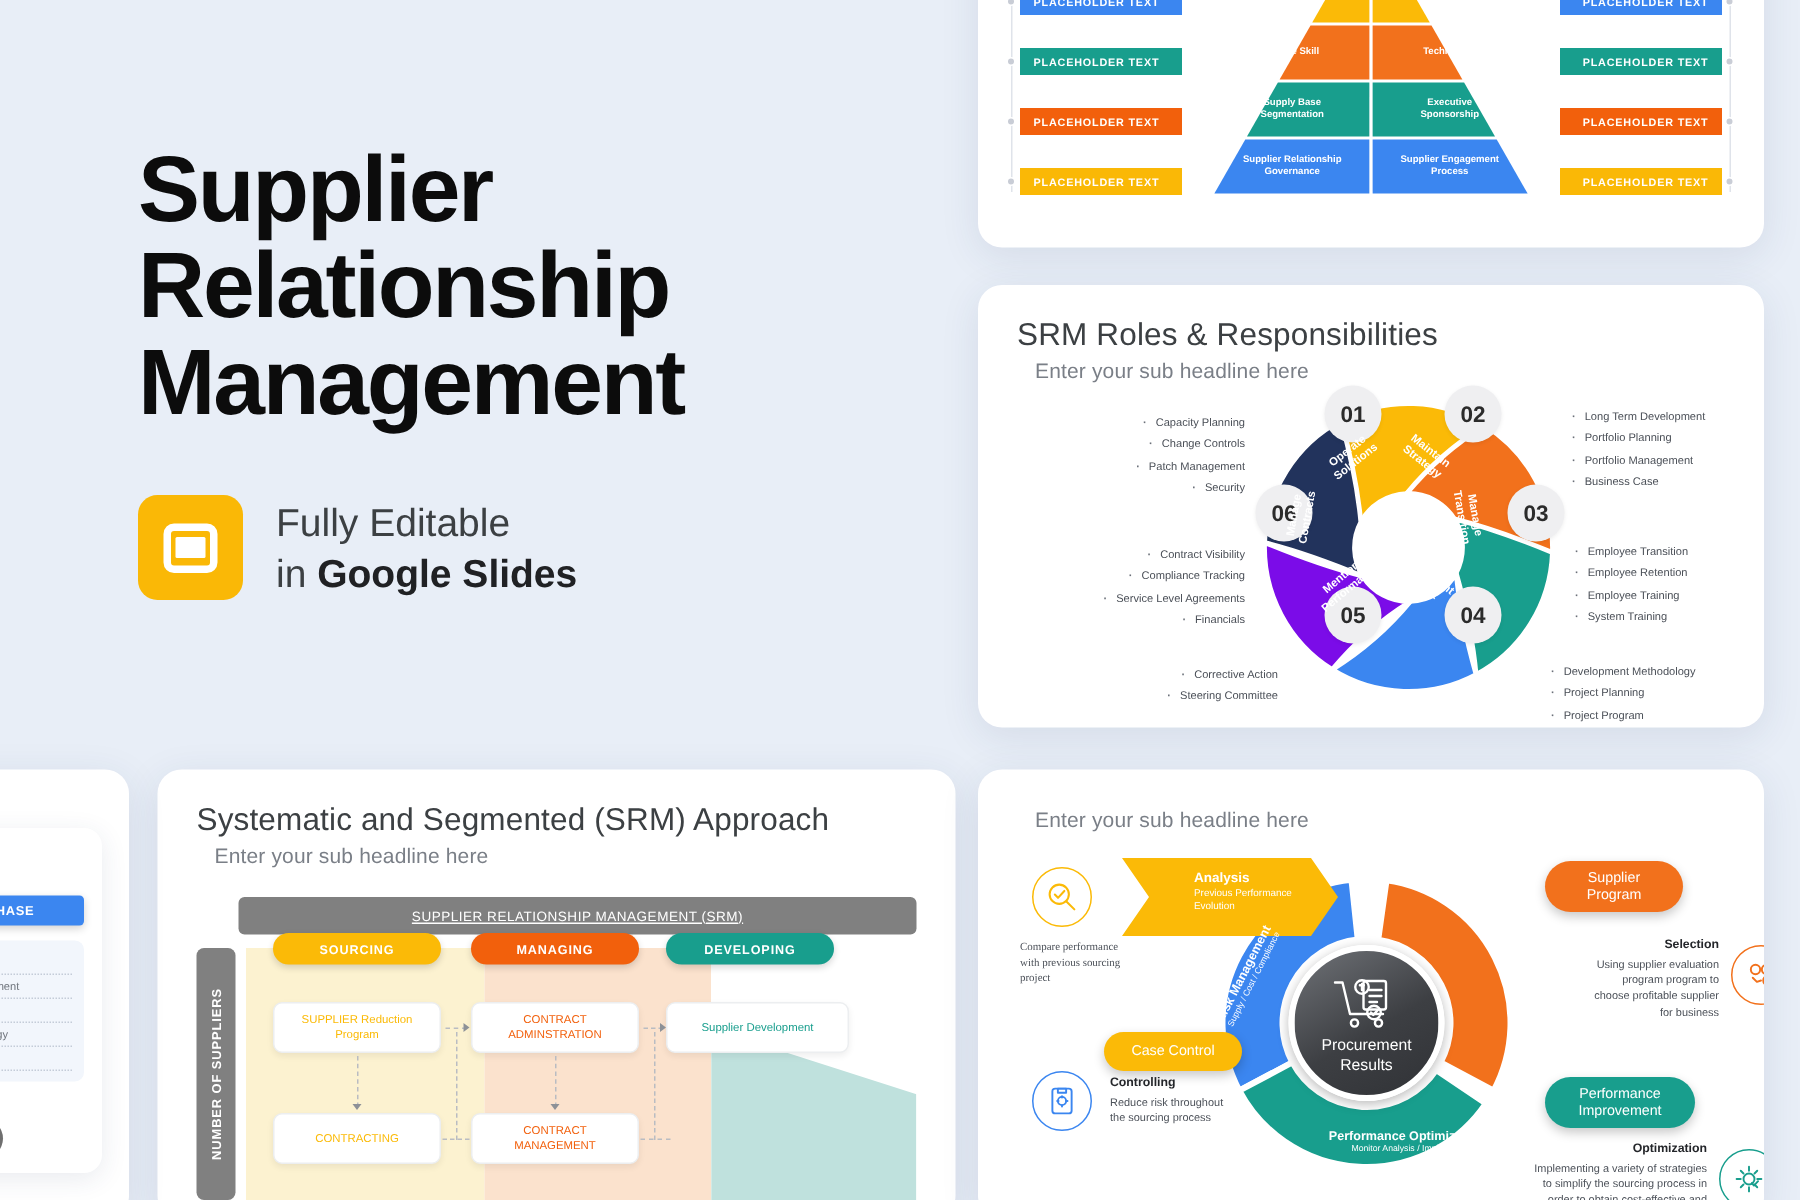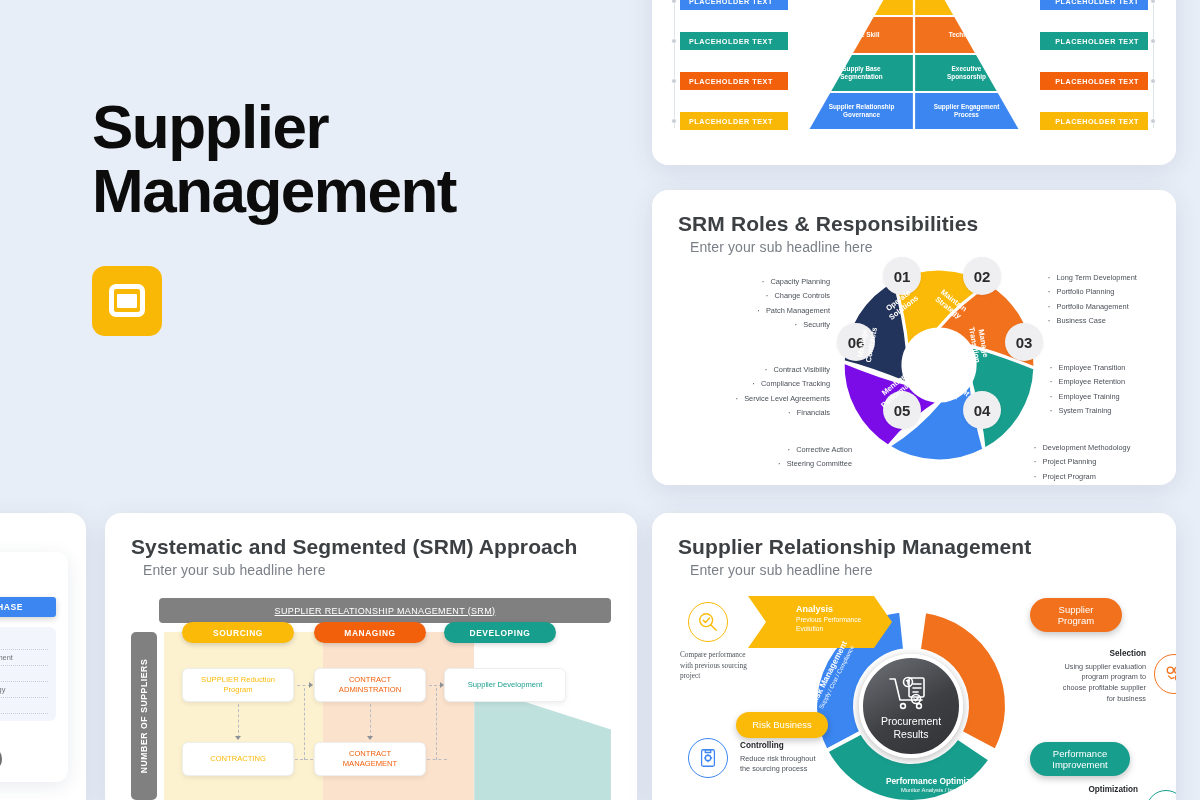--- a/index.html
+++ b/index.html
@@ -38,21 +38,21 @@
 
   
   .card {
     position: absolute;
     background: #fff;
     border-radius: 16px;
     box-shadow: 0 6px 26px rgba(40,60,100,0.10);
     overflow: hidden;
   }
   .slide-title {
-    font-size: 21px; color: #3c4043; font-weight: 700; letter-spacing: .1px;
+    font-size: 21px; color: #3c4043; font-weight: 400; letter-spacing: .1px;
   }
   .slide-sub { font-size: 14px; color: #7a7f87; margin-top: 3px; letter-spacing: .1px; padding-left: 12px; }
 
   
   #card-pyramid { left: 652px; top: -130px; width: 524px; height: 295px; }
   .pyr-wrap { position: absolute; left: 0; top: 0; width: 524px; height: 295px; }
   .rail { position: absolute; top: 118px; width: 1px; height: 140px; background: #dfe3ea; }
   .rail.left { left: 22px; } .rail.right { left: 501px; }
   .rail-dot {
     position: absolute; width: 6px; height: 6px; border-radius: 50%;
@@ -196,27 +196,32 @@
   }
 </style>
 </head>
 <body>
 
 <div class="stage">
 
   <div class="hero">
     <h1 class="hero-title">
       <div>Supplier</div>
+      <div>Relationship</div>
       <div>Management</div>
     </h1>
     <div class="hero-sub">
       <div class="gs-icon">
         <div class="outer">
           <div class="inner"></div>
         </div>
+      </div>
+      <div class="hero-sub-text">
+        <div>Fully Editable</div>
+        <div><span>in </span><b>Google Slides</b></div>
       </div>
     </div>
   </div>
 
   <div class="card" id="card-pyramid">
     <div class="pyr-wrap">
       <div class="rail left"></div>
       <div class="rail right"></div>
       <div id="pyr-left">
           <div class="ph l" style="top: 122px; background: rgb(59, 134, 240);">PLACEHOLDER TEXT</div>
@@ -363,21 +368,20 @@
             <div class="dline h" style="left: 131px; top: 127px; width: 18px;"></div>
             <div class="dline v" style="left: 140px; top: 56px; height: 72px;"></div>
             <div class="dline h" style="left: 263px; top: 127px; width: 20px;"></div>
             <div class="dline v" style="left: 272px; top: 56px; height: 72px;"></div>
           </div>
       </div>
     </div>
   </div>
 
   <div class="card" id="card-cycle">
-    <div class="slide-title">Supplier Relationship Management</div>
     <div class="slide-sub">Enter your sub headline here</div>
     <div class="cycle-body">
       <div id="cycle-svg">
           <svg width="472" height="238" viewBox="0 0 472 238" style="position:absolute;left:0;top:0">
             <path d="M148.23703108554304 163.06927002744553 A96 96 0 0 1 222.96526752630527 22.525898044645757 L227.1464060570114 62.30677385937669 A56 56 0 0 0 183.55493479990008 144.29040751600988 Z" fill="#3B86F0" stroke="#fff" stroke-width="4"></path>
             <path d="M246.3606176921663 22.934265400809252 A96 96 0 0 1 317.762968914457 163.06927002744553 L282.4450652000999 144.29040751600988 A56 56 0 0 0 240.79369365376368 62.544988150472065 Z" fill="#F2711C" stroke="#fff" stroke-width="4"></path>
             <path d="M312.587606965284 171.6825187331917 A96 96 0 0 1 148.23703108554304 163.06927002744555 L183.5549347999001 144.2904075160099 A56 56 0 0 0 279.42610406308233 149.31480259436182 Z" fill="#189E8D" stroke="#fff" stroke-width="4"></path>
             <g>
               <path d="M70 8 L196 8 L214 34 L196 60 L70 60 L88 34 Z" fill="#FBBA07"></path>
             </g>
@@ -419,21 +423,21 @@
           <div class="cap-icon" style="left: 10px; top: 14px; color: rgb(251, 186, 7);">
             <svg width="22" height="22" viewBox="0 0 24 24" fill="none" stroke="#FBBA07" stroke-width="1.5" stroke-linecap="round" stroke-linejoin="round">
               <circle cx="10" cy="10" r="7"></circle>
               <path d="M6.8 10.2l2.3 2.4 4.6-5"></path>
               <path d="M15.2 15.2L21 21"></path>
             </svg>
           </div>
           <div class="sidecap" style="left: 2px; top: 62px; width: 96px; white-space: pre-line; font-family: Liberation Serif, serif;">Compare performance
 with previous sourcing
 project</div>
-          <div style="position: absolute; left: 58px; top: 124px; width: 92px; height: 26px; border-radius: 13px; background: rgb(251, 186, 7); color: rgb(255, 255, 255); display: flex; align-items: center; justify-content: center; text-align: center; font-size: 9.5px; line-height: 1.2; box-shadow: rgba(0, 0, 0, 0.22) 0px 3px 7px; white-space: pre-line;">Risk Business</div>
+          <div style="position: absolute; left: 58px; top: 124px; width: 92px; height: 26px; border-radius: 13px; background: rgb(251, 186, 7); color: rgb(255, 255, 255); display: flex; align-items: center; justify-content: center; text-align: center; font-size: 9.5px; line-height: 1.2; box-shadow: rgba(0, 0, 0, 0.22) 0px 3px 7px; white-space: pre-line;">Case Control</div>
           <div style="position: absolute; left: 352px; top: 10px; width: 92px; height: 34px; border-radius: 17px; background: rgb(242, 113, 28); color: rgb(255, 255, 255); display: flex; align-items: center; justify-content: center; text-align: center; font-size: 9.5px; line-height: 1.2; box-shadow: rgba(0, 0, 0, 0.22) 0px 3px 7px; white-space: pre-line;">Supplier
 Program</div>
           <div style="position: absolute; left: 352px; top: 154px; width: 100px; height: 34px; border-radius: 17px; background: rgb(24, 158, 141); color: rgb(255, 255, 255); display: flex; align-items: center; justify-content: center; text-align: center; font-size: 9.5px; line-height: 1.2; box-shadow: rgba(0, 0, 0, 0.22) 0px 3px 7px; white-space: pre-line;">Performance
 Improvement</div>
           <div class="sidecap" style="left: 62px; top: 152px; width: 110px; text-align: left;"><span class="h">Controlling</span><span style="white-space: pre-line;">Reduce risk throughout
 the sourcing process</span></div>
           <div class="cap-icon" style="left: 10px; top: 150px; color: rgb(59, 134, 240);">
             <svg width="22" height="22" viewBox="0 0 24 24" fill="none" stroke="#3B86F0" stroke-width="1.4" stroke-linecap="round" stroke-linejoin="round">
               <rect x="5" y="3" width="14" height="18" rx="2"></rect>
               <path d="M9 3h6v3H9z"></path>

